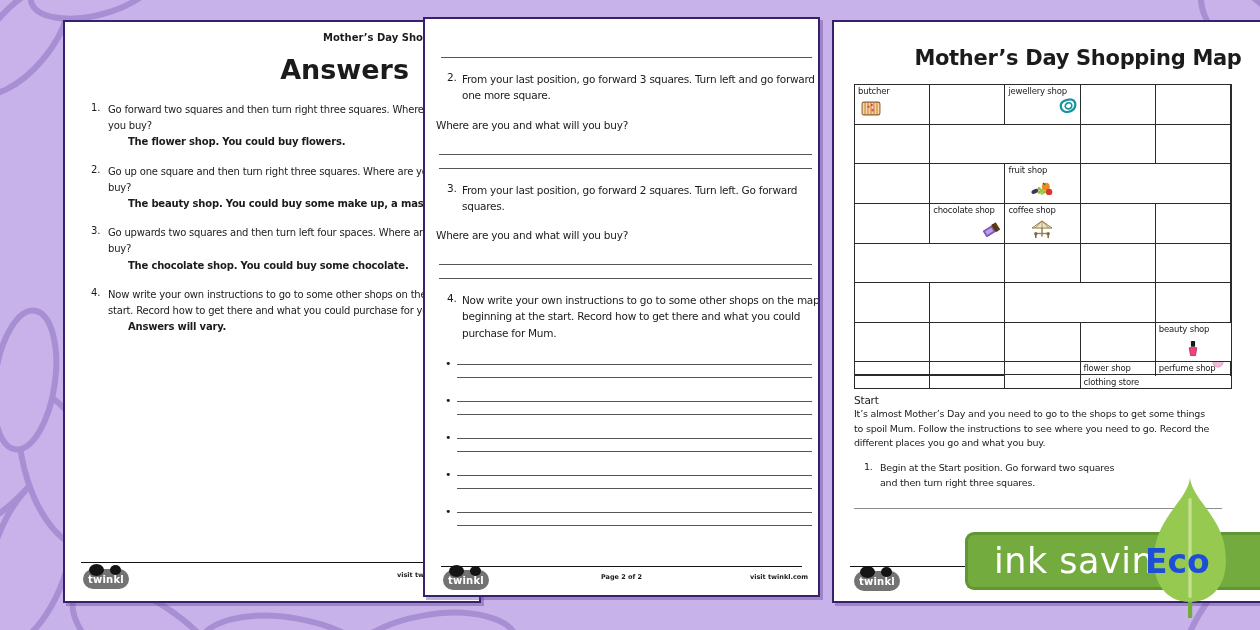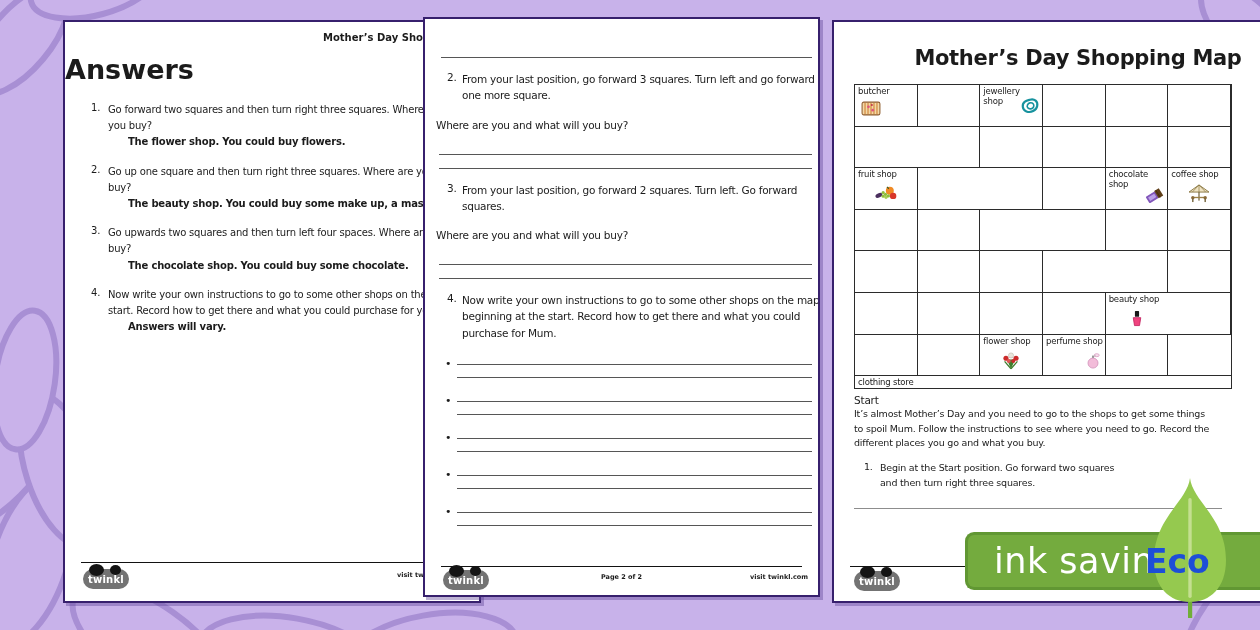--- a/index.html
+++ b/index.html
@@ -8,21 +8,21 @@
   .pattern{position:absolute;left:0;top:0;z-index:0;}
 
   .page{position:absolute;background:#ffffff;border:2px solid #37206d;
         box-shadow:3px 3px 0 rgba(93,64,150,0.4);overflow:hidden;box-sizing:border-box;}
   #answers-page{left:63px;top:20px;width:418px;height:583px;z-index:1;}
   #questions-page{left:423px;top:17px;width:397px;height:580px;z-index:2;}
   #map-page{left:832px;top:20px;width:492px;height:583px;z-index:3;}
 
   
   .a-header{position:absolute;top:10px;right:24px;font-size:10px;font-weight:bold;white-space:nowrap;}
-  .a-title{position:absolute;top:32px;left:0;right:70px;text-align:left;font-size:27px;font-weight:bold;}
+  .a-title{position:absolute;top:32px;left:0;right:70px;text-align:right;font-size:27px;font-weight:bold;}
   .a-list{position:absolute;left:26px;top:80px;right:0;font-size:10px;letter-spacing:-0.2px;}
   .answer-item{position:relative;padding-left:17px;margin-bottom:13px;}
   .a-num{position:absolute;left:0;top:0;}
   .a-line{white-space:nowrap;line-height:1.62;}
   .a-answer{white-space:nowrap;line-height:1.62;font-weight:bold;margin-left:20px;}
 
   
   .q-body{position:absolute;left:0;top:0;right:0;font-size:10.5px;letter-spacing:-0.25px;}
   .wline{border-top:1.6px solid #565656;height:0;}
   .qtop{margin:38px 6px 0 16px;}
@@ -33,21 +33,21 @@
   .qline1{margin:23px 6px 0 14px;}
   .qline2{margin:13px 6px 0 14px;}
   .brow{margin:23px 6px 0 20px;position:relative;padding-left:12px;}
   .bullet{position:absolute;left:0;top:-7px;font-size:11px;}
   .bline{border-top:1.6px solid #565656;height:0;}
   .bline2{margin:12px 6px 0 32px;border-top:1.6px solid #565656;height:0;}
 
   
   .m-title{position:absolute;top:24px;left:0;right:0;text-align:center;font-size:21px;font-weight:bold;letter-spacing:-0.3px;}
   .m-grid{position:absolute;left:20px;top:62px;width:378px;height:305px;border:1.5px solid #2b2b2b;
-          display:grid;grid-template-columns:repeat(6,1fr);grid-template-rows:repeat(7,1fr);box-sizing:border-box;}
+          display:grid;grid-template-columns:repeat(5,1fr);grid-template-rows:repeat(7,1fr);box-sizing:border-box;}
   .cell{position:relative;border-right:1.3px solid #2b2b2b;border-bottom:1.3px solid #2b2b2b;overflow:hidden;}
   .cell:nth-child(7n){border-right:none;}
   .cell:nth-child(n+43){border-bottom:none;}
   .shop-label{display:block;font-size:8.5px;line-height:1.15;padding:2px 1px 0 3px;letter-spacing:-0.2px;}
   .p-below-left{position:absolute;left:5px;top:15px;}
   .p-below-center{position:absolute;left:50%;transform:translateX(-50%);top:16px;}
   .p-right{position:absolute;right:1px;top:12px;}
   .p-br{position:absolute;right:2px;bottom:1px;}
   .m-lower{position:absolute;left:20px;top:372px;right:14px;font-size:9.5px;letter-spacing:-0.2px;}
   .m-start{font-weight:normal;font-size:10.5px;}

